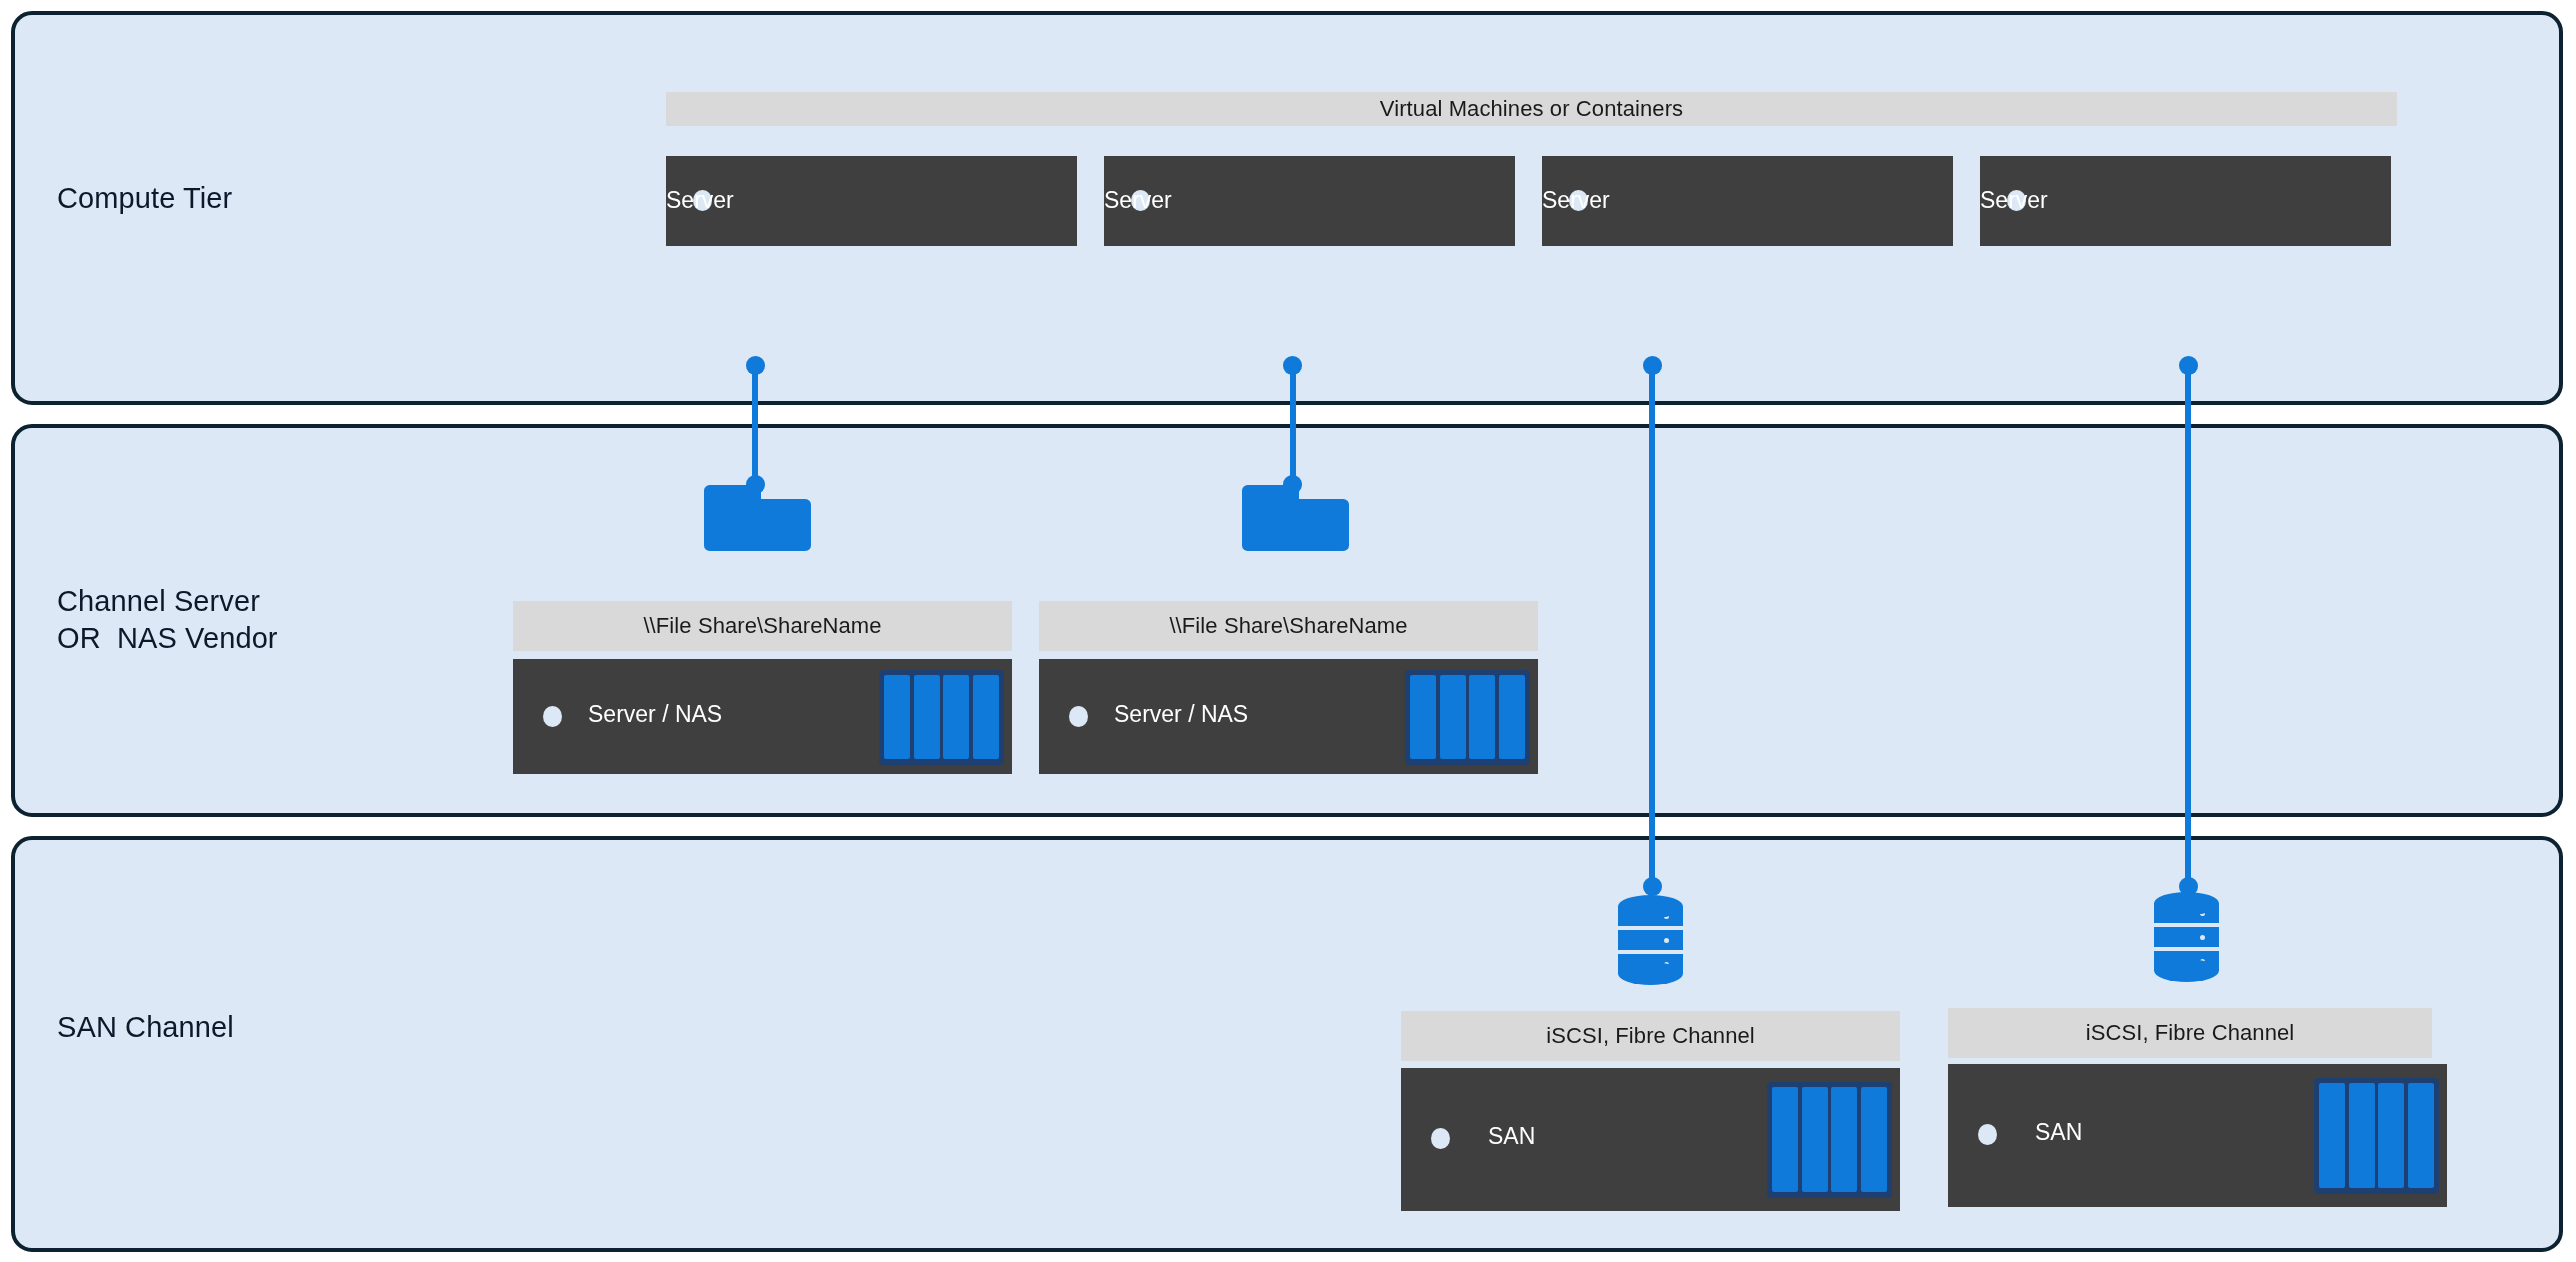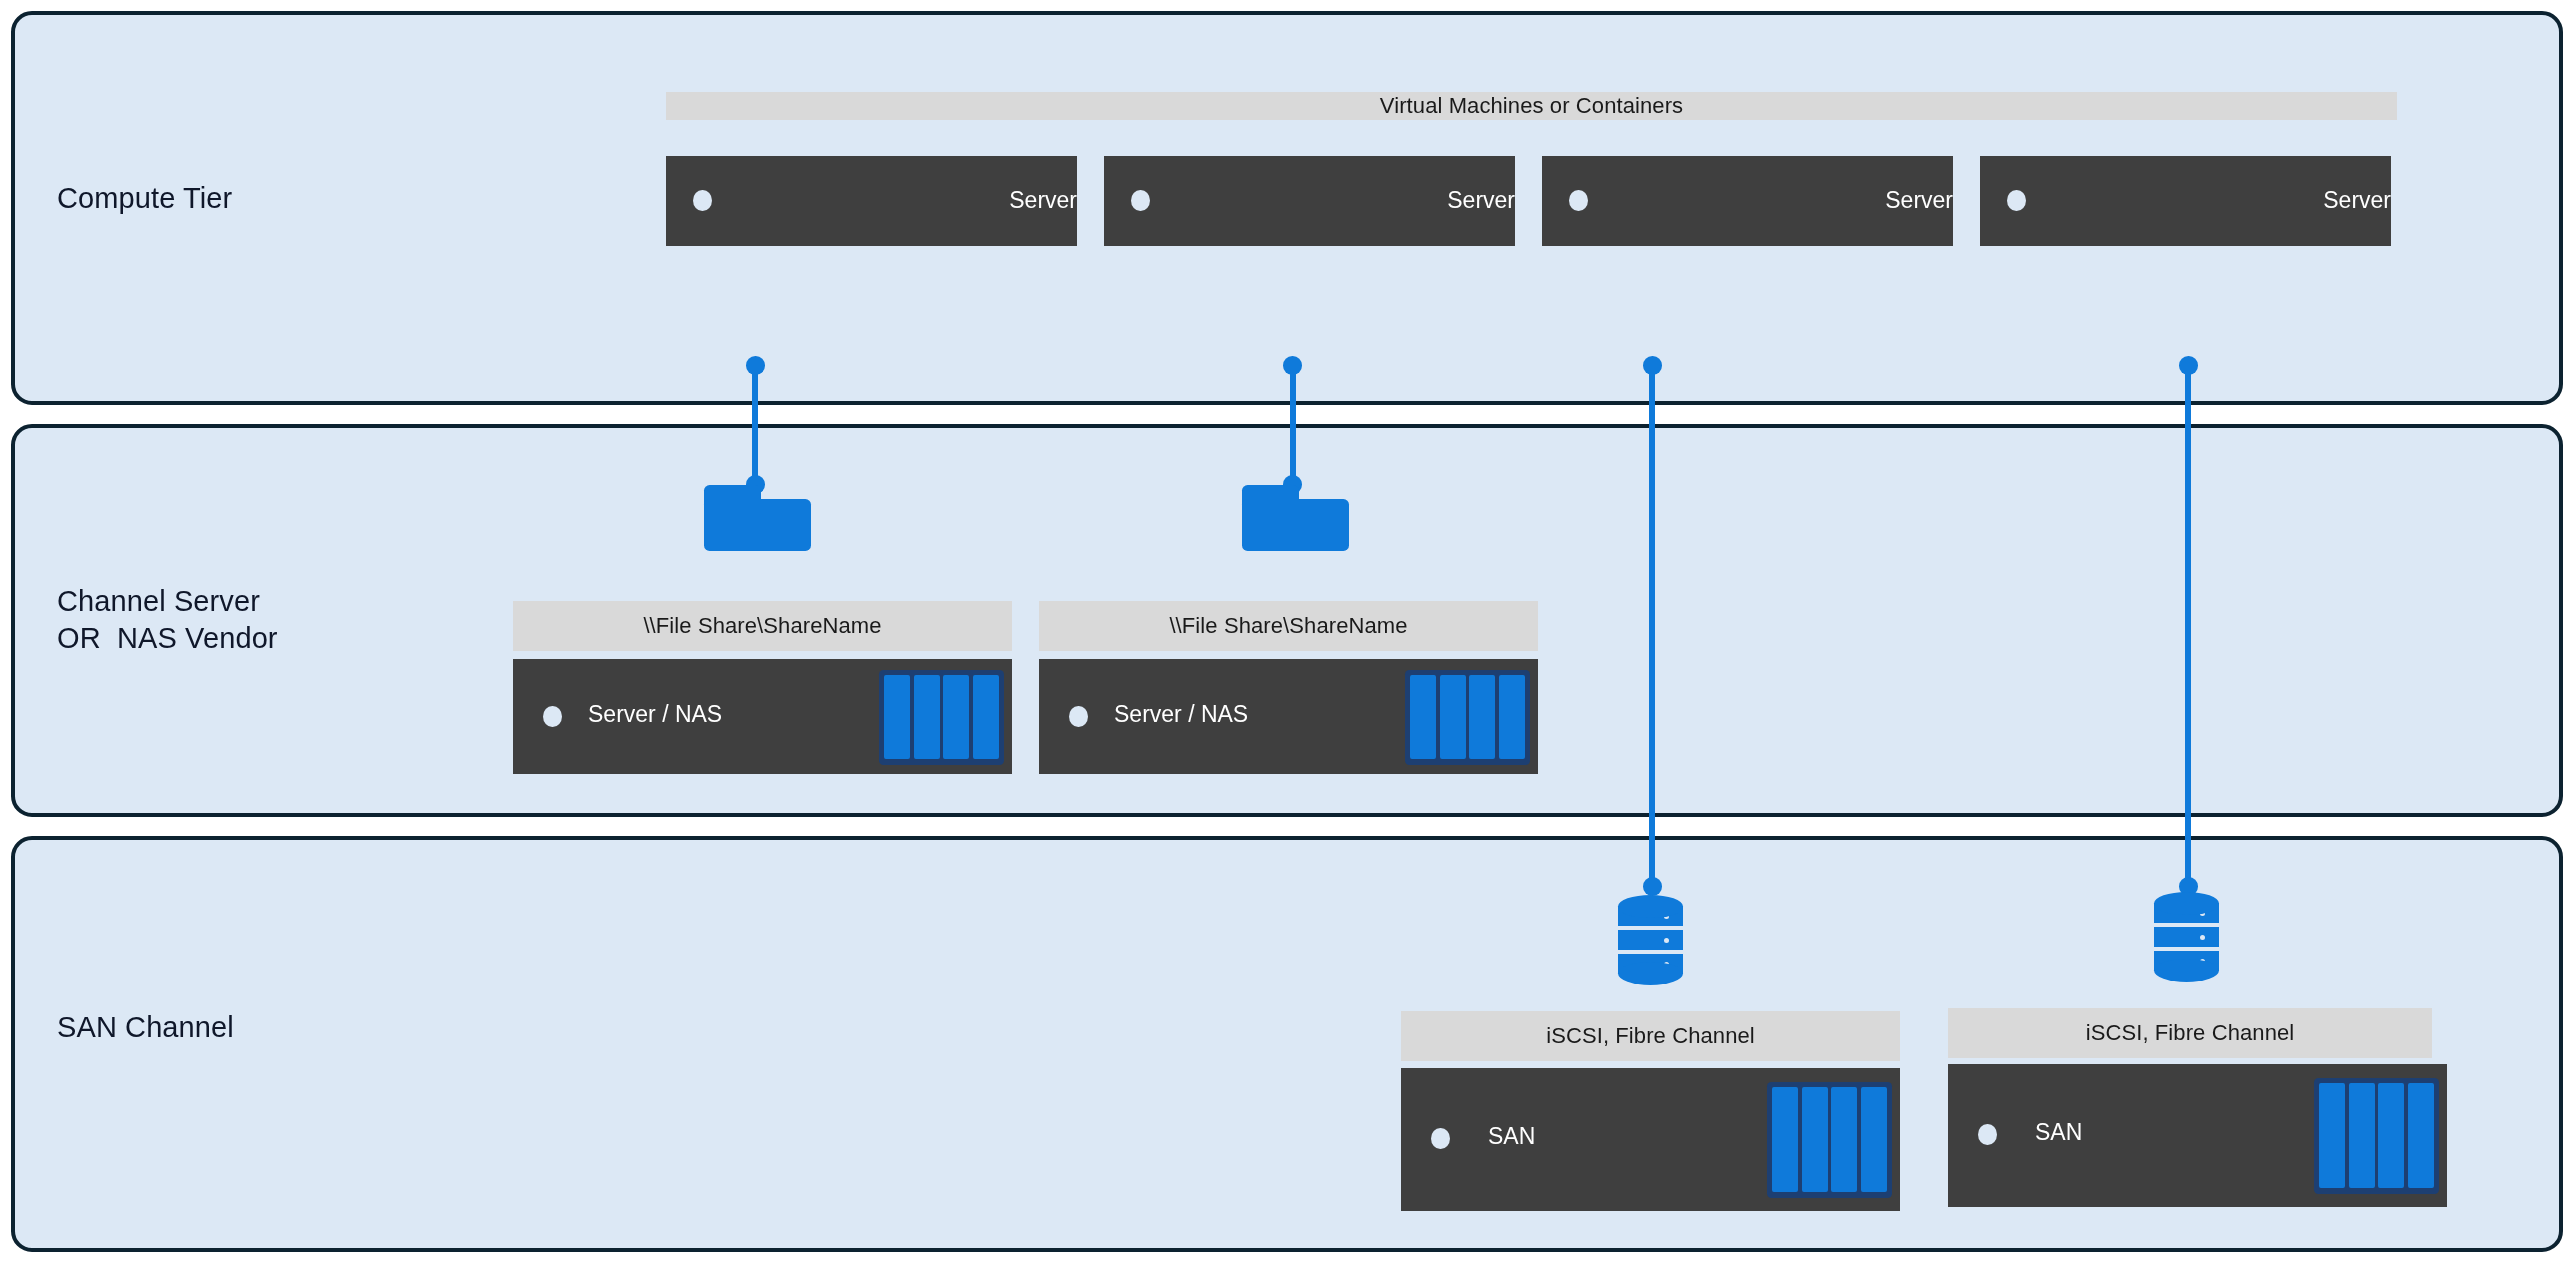--- a/index.html
+++ b/index.html
@@ -42,21 +42,21 @@
     background: #d9d9d9;
     display: flex;
     align-items: center;
     justify-content: center;
     color: #1a1a1a;
     font-size: 22px;
     letter-spacing: 0.1px;
   }
   .caption-bar.underlined { text-underline-offset: 3.1px; }
 
-  #vm-bar       { left: 666px; top: 92px;  width: 1731px; height: 28px; }
+  #vm-bar       { left: 666px; top: 92px;  width: 1731px; height: 34px; }
   #cluster-bar  { left: 666px; top: 273px;  width: 1731px; height: 59px; }
   #share-bar-1  { left: 513px;  top: 601px;  width: 499px;  height: 50px; }
   #share-bar-2  { left: 1039px; top: 601px;  width: 499px;  height: 50px; }
   #iscsi-bar-1  { left: 1401px; top: 1011px; width: 499px;  height: 50px; }
   #iscsi-bar-2  { left: 1948px; top: 1008px; width: 484px;  height: 50px; }
 
   
   .device-box {
     position: absolute;
     background: #3f3f3f;
@@ -76,21 +76,21 @@
     white-space: nowrap;
   }
 
   
   .server-box { top: 156px; width: 411px; height: 90px; }
   #server-1 { left: 666px; }
   #server-2 { left: 1104px; }
   #server-3 { left: 1542px; }
   #server-4 { left: 1980px; }
   .server-box .device-led   { left: 27px; top: 34px; }
-  .server-box .device-label { left: 0; right: 0; text-align: right; top: 31px; }
+  .server-box .device-label { left: 0; right: 0; text-align: left; top: 31px; }
 
   
   .nas-box { top: 659px; width: 499px; height: 115px; }
   #nas-1 { left: 513px; }
   #nas-2 { left: 1039px; }
   .nas-box .device-led   { left: 30px; top: 47px; }
   .nas-box .device-label { left: 75px; top: 42px; }
 
   
   .san-box { width: 499px; height: 143px; }

